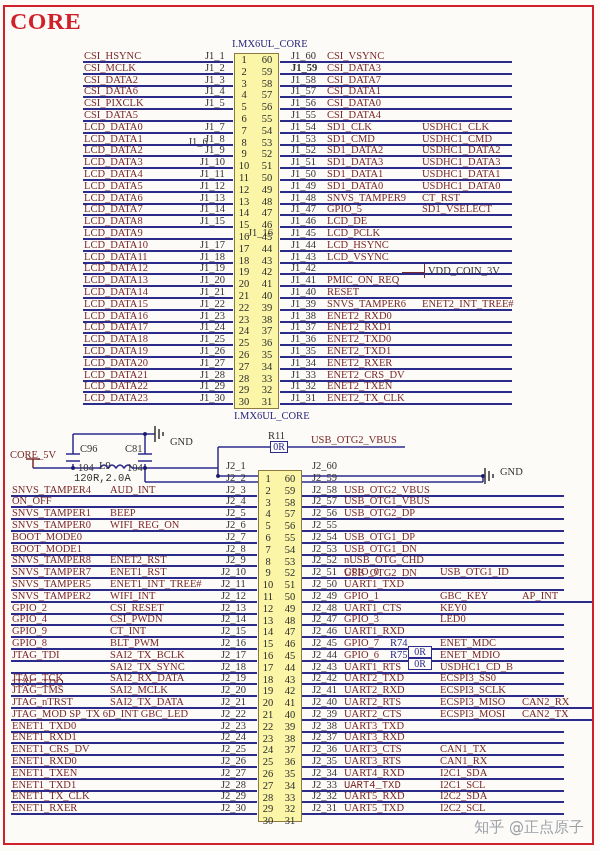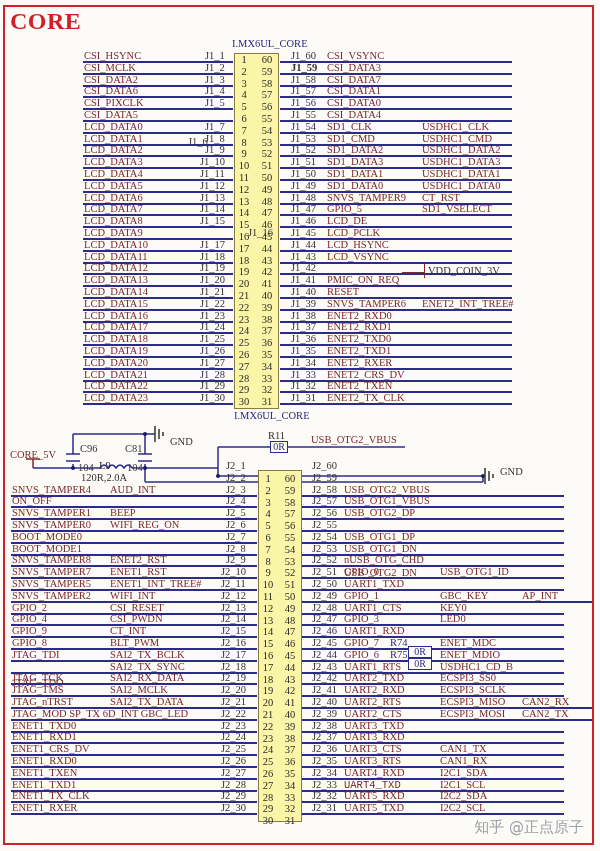--- a/index.html
+++ b/index.html
@@ -349,21 +349,21 @@
       <line x1="485" y1="38" x2="485" y2="54"></line>
       <line x1="489" y1="41" x2="489" y2="51"></line>
       <line x1="493" y1="44" x2="493" y2="48"></line>
     </g>
   </svg>
   <div class="misc" style="left:80px;top:443px;color:#333;">C96</div>
   <div class="misc" style="left:78px;top:462px;color:#333;">104</div>
   <div class="misc" style="left:125px;top:443px;color:#333;">C81</div>
   <div class="misc" style="left:127px;top:462px;color:#333;">104</div>
   <div class="misc" style="left:99px;top:460px;color:#333;">L9</div>
-  <div class="misc" style="left:81px;top:472px;color:#333;">120R,2.0A</div>
+  <div class="misc" style="left:74px;top:472px;color:#333;font-family:Liberation Mono, monospace;">120R,2.0A</div>
   <div class="misc" style="left:170px;top:436px;color:#333;">GND</div>
   <div class="misc" style="left:500px;top:466px;color:#333;">GND</div>
   <div class="misc" style="left:268px;top:430px;color:#333;">R11</div>
   <div class="res-box" style="left:270px;top:441px;width:16px;height:10px;">0R</div>
   <div class="misc" style="left:311px;top:434px;">USB_OTG2_VBUS</div>
 </div>
 
 <div id="j2">
   <div class="chip" style="left:258px;top:470px;width:44px;height:352px;"></div>
   <div id="j2-rows">

